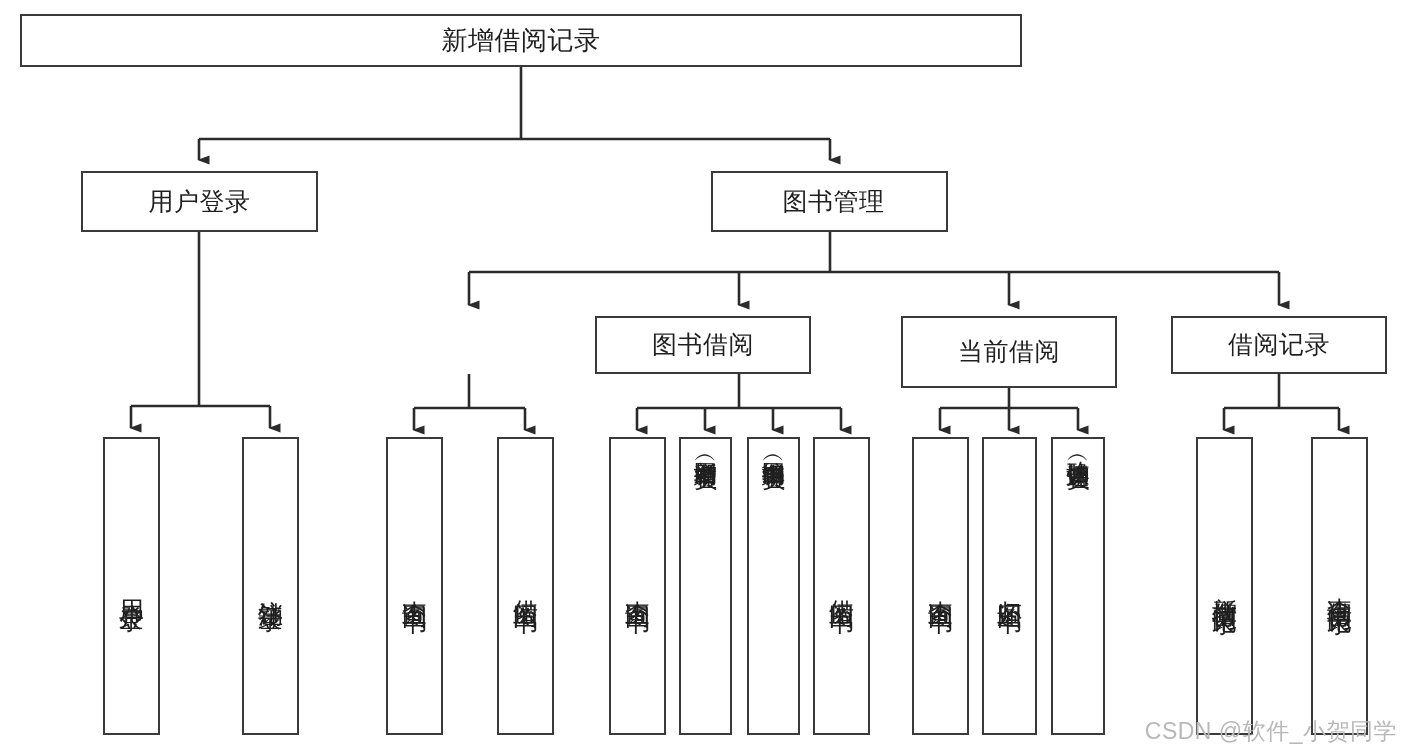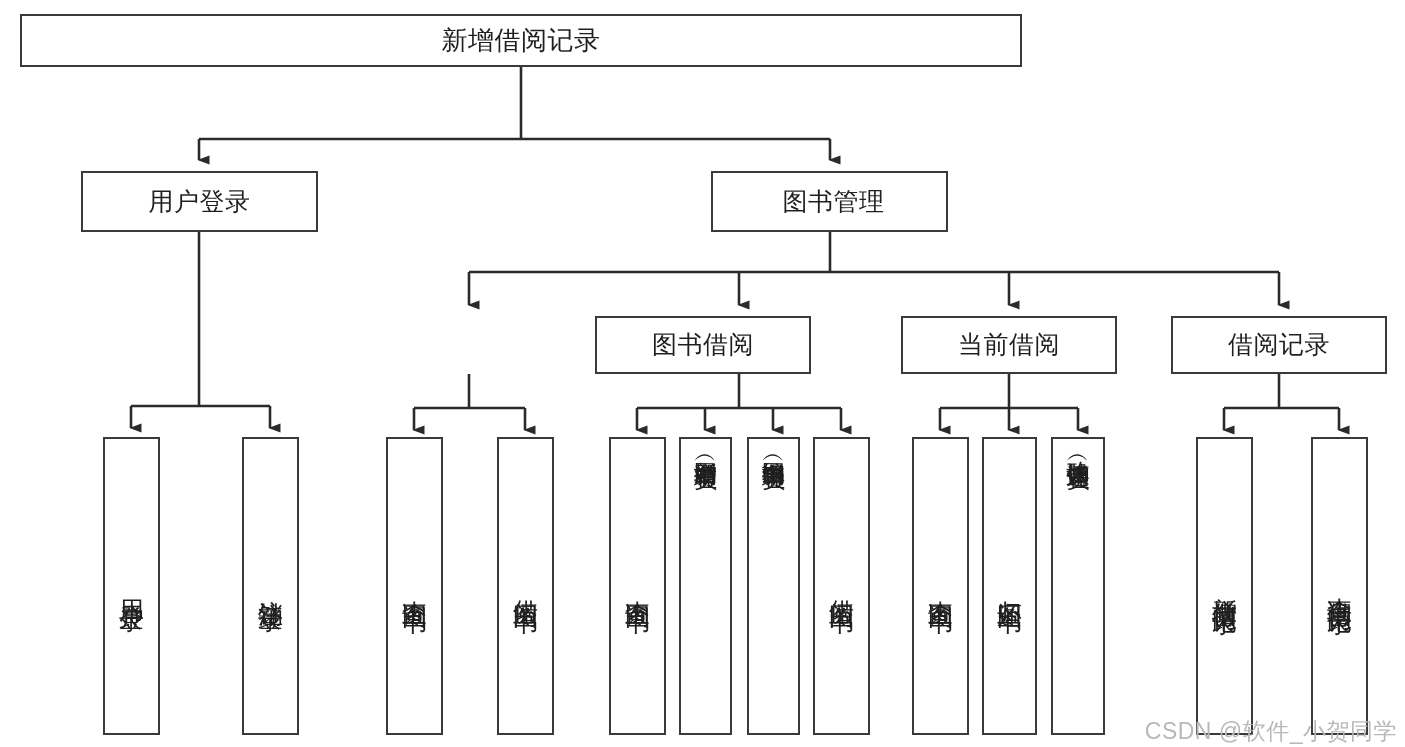--- a/index.html
+++ b/index.html
@@ -152,21 +152,21 @@
 
   <div class="node horiz" style="left:711px; top:171px; width:237px; height:61px;padding-left:8px;">
     <span class="node-label">图书管理</span>
   </div>
 
 
   <div class="node horiz" style="left:595px; top:316px; width:216px; height:58px;">
     <span class="node-label">图书借阅</span>
   </div>
 
-  <div class="node horiz" style="left:901px; top:316px; width:216px; height:58px;">
+  <div class="node horiz" style="left:901px; top:316px; width:216px; height:72px;">
     <span class="node-label">当前借阅</span>
   </div>
 
   <div class="node horiz" style="left:1171px; top:316px; width:216px; height:58px;">
     <span class="node-label">借阅记录</span>
   </div>
 
   <div class="node vert mid" style="left:103px; top:437px; width:57px; height:298px;">
     <span class="node-label">用户登录</span>
   </div>

